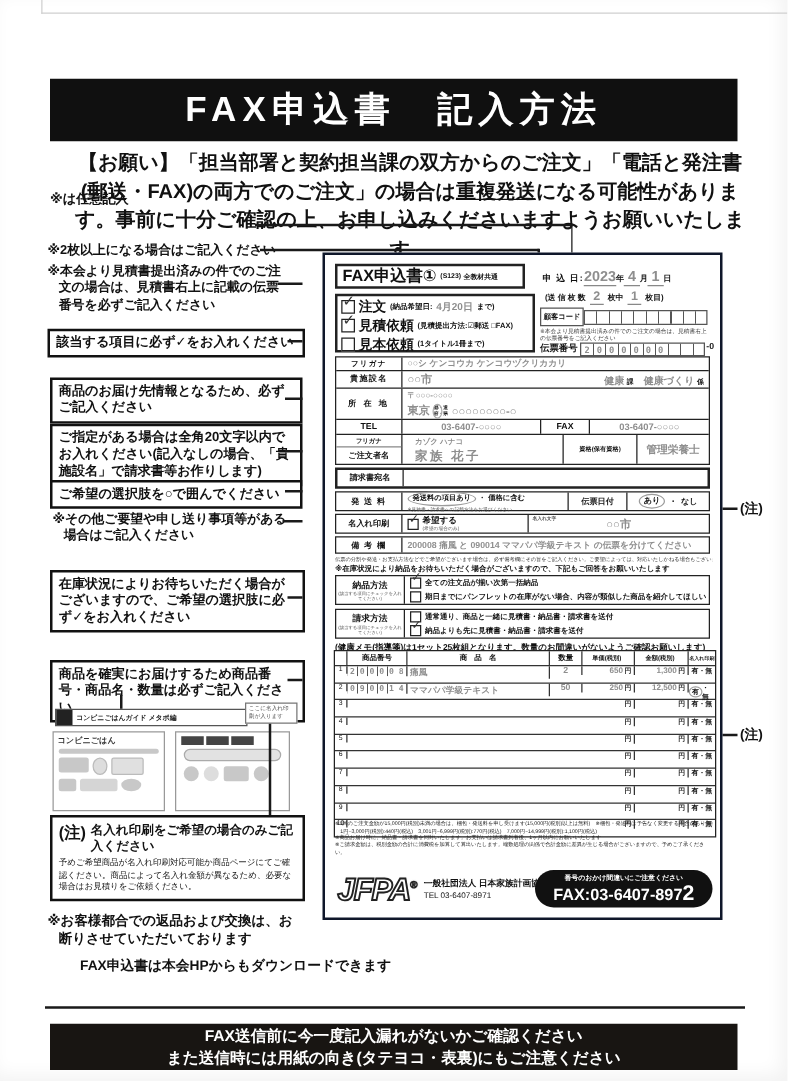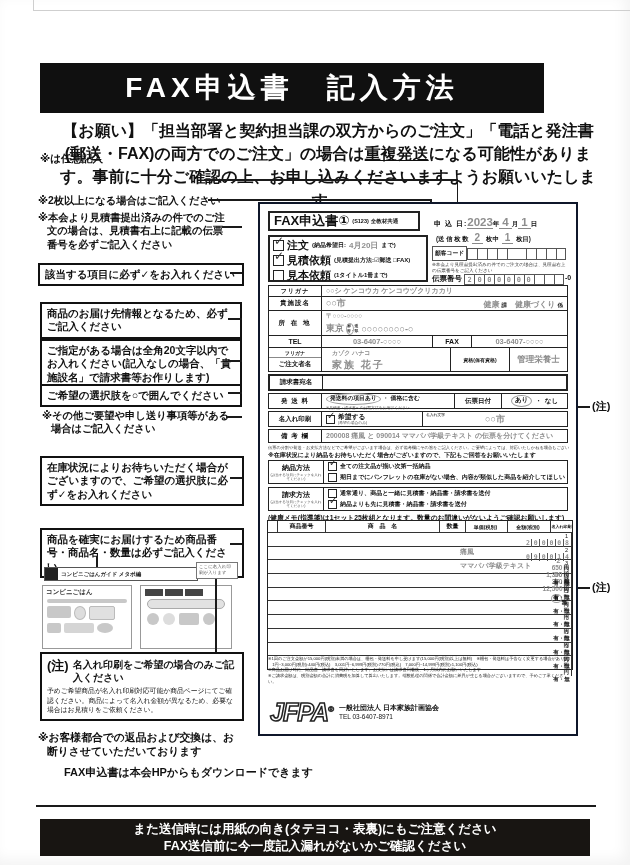--- a/index.html
+++ b/index.html
@@ -18,21 +18,21 @@
   .cb{display:inline-block;width:9px;height:9px;border:1.5px solid #222;position:relative;background:#fff;flex:none;vertical-align:middle;}
   .cb b{position:absolute;left:0;top:-6px;font-size:12px;line-height:1;color:#333;font-weight:900;}
   .cbs{display:inline-block;width:7px;height:7px;border:1.2px solid #222;position:relative;background:#fff;flex:none;}
   .cbs b{position:absolute;left:0;top:-5px;font-size:10px;line-height:1;color:#333;font-weight:900;}
   .circ{display:inline-block;border:1.4px solid #9b9b9b;border-radius:50%;padding:0 3px 1px 3px;}
   .form{position:absolute;left:258px;top:202px;width:316px;height:530px;border:2px solid #0f172a;background:#fff;}
   .frow{position:absolute;border:1.5px solid #222;display:flex;align-items:stretch;background:#fff;box-sizing:border-box;}
   .flab{display:flex;align-items:center;justify-content:center;border-right:1.5px solid #222;font-weight:700;flex:none;text-align:center;}
   .strip{border:1px solid #555;box-sizing:border-box;font-family:"DejaVu Sans Mono",monospace;font-weight:700;color:#8e8e8e;overflow:hidden;}
   .otbl{position:absolute;left:7px;top:316px;width:304px;border:1.5px solid #222;box-sizing:content-box;background:#fff;}
-  .otr{display:flex;height:12.7px;border-top:1px solid #333;align-items:flex-end;flex-direction:column;}
+  .otr{display:flex;height:12.7px;border-top:1px solid #333;align-items:flex-start;}
   .oth{display:flex;height:11px;align-items:stretch;font-size:6px;font-weight:700;}
   .oc{border-right:1px solid #333;box-sizing:border-box;flex:none;display:flex;align-items:center;overflow:hidden;}
   .oc:last-child{border-right:none;}
   .c0{width:10px;justify-content:center;font-size:5.5px;}
   .c1{width:48px;}
   .c2{width:114px;padding-left:2px;}
   .c3{width:26px;justify-content:center;}
   .c4{width:42px;justify-content:flex-end;padding-right:2px;}
   .c5{width:43px;justify-content:flex-end;padding-right:2px;}
   .c6{width:21px;justify-content:center;}
@@ -48,21 +48,21 @@
   .pill{position:absolute;background:#111;color:#fff;border-radius:15px;display:flex;flex-direction:column;align-items:center;justify-content:center;}
 </style>
 </head>
 <body>
 
 <div class="page">
 
   <div class="hairline" style="left:33px;top:10px;width:597px;height:1px;"></div>
   <div class="hairline" style="left:33px;top:0;width:1px;height:11px;"></div>
 
-  <div class="banner" style="left:40px;top:63px;width:504px;height:50px;">
+  <div class="banner" style="left:40px;top:63px;width:550px;height:50px;">
     <span style="font-size:28px;font-weight:900;letter-spacing:5px;">FAX申込書　記入方法</span>
   </div>
 
   <div class="abs" style="left:52px;top:119px;width:552px;font-size:16px;font-weight:700;line-height:1.45;text-align:center;">
     <span>【お願い】「担当部署と契約担当課の双方からのご注文」「電話と発注書(郵送・FAX)の両方でのご注文」の場合は</span><span style="text-decoration:underline;">重複発送</span><span>になる可能性があります。事前に十分ご確認の上、お申し込みくださいますようお願いいたします。</span>
   </div>
   <div class="abs b" style="left:40px;top:152px;font-size:10.5px;">※は任意記入</div>
 
   <div class="ctext nw" style="left:38px;top:194px;font-size:10.3px;">※2枚以上になる場合はご記入ください</div>
   <div class="ctext" style="left:38px;top:211px;width:184px;font-size:10.3px;text-indent:-9px;padding-left:9px;">※本会より見積書提出済みの件でのご注文の場合は、見積書右上に記載の伝票番号を必ずご記入ください</div>
@@ -564,25 +564,29 @@
       <div>※ご請求金額は、税別金額の合計に消費税を加算して算出いたします。端数処理の関係で合計金額に差異が生じる場合がございますので、予めご了承ください。</div>
     </div>
 
     <div class="abs" style="left:10px;top:494px;display:flex;align-items:center;gap:6px;">
       <span class="logo nw" style="font-size:25px;"><span>JFPA</span><sup style="font-size:8px;-webkit-text-stroke:0.6px #222;">®</sup></span>
       <span style="display:inline-flex;flex-direction:column;line-height:1.35;">
         <span class="nw" style="font-size:7px;font-weight:700;">一般社団法人 日本家族計画協会</span>
         <span class="nw" style="font-size:6.5px;">TEL 03-6407-8971</span>
       </span>
     </div>
+    <div class="pill" style="left:168px;top:492px;width:142px;height:30px;">
+      <span class="nw" style="font-size:5.5px;font-weight:700;">番号のおかけ間違いにご注意ください</span>
+      <span class="nw" style="font-weight:900;line-height:1;"><span style="font-size:13px;">FAX:03-6407-897</span><span style="font-size:17px;">2</span></span>
+    </div>
   </div>
 
   <div class="line" style="left:36px;top:805px;width:560px;height:2px;"></div>
   <div class="abs nw" style="left:64px;top:765px;display:flex;align-items:center;gap:10px;">
     <span style="font-size:11px;font-weight:700;">FAX申込書は本会HPからもダウンロードできます</span>
   </div>
 
   <div class="warnbar" style="left:40px;top:819px;width:550px;height:37px;">
+    <span style="font-size:12.5px;line-height:17px;">FAX送信前に今一度記入漏れがないかご確認ください</span>
     <span style="font-size:12.5px;line-height:17px;">また送信時には用紙の向き(タテヨコ・表裏)にもご注意ください</span>
-    <span style="font-size:12.5px;line-height:17px;">FAX送信前に今一度記入漏れがないかご確認ください</span>
   </div>
 
 </div>
 
 </body></html>

